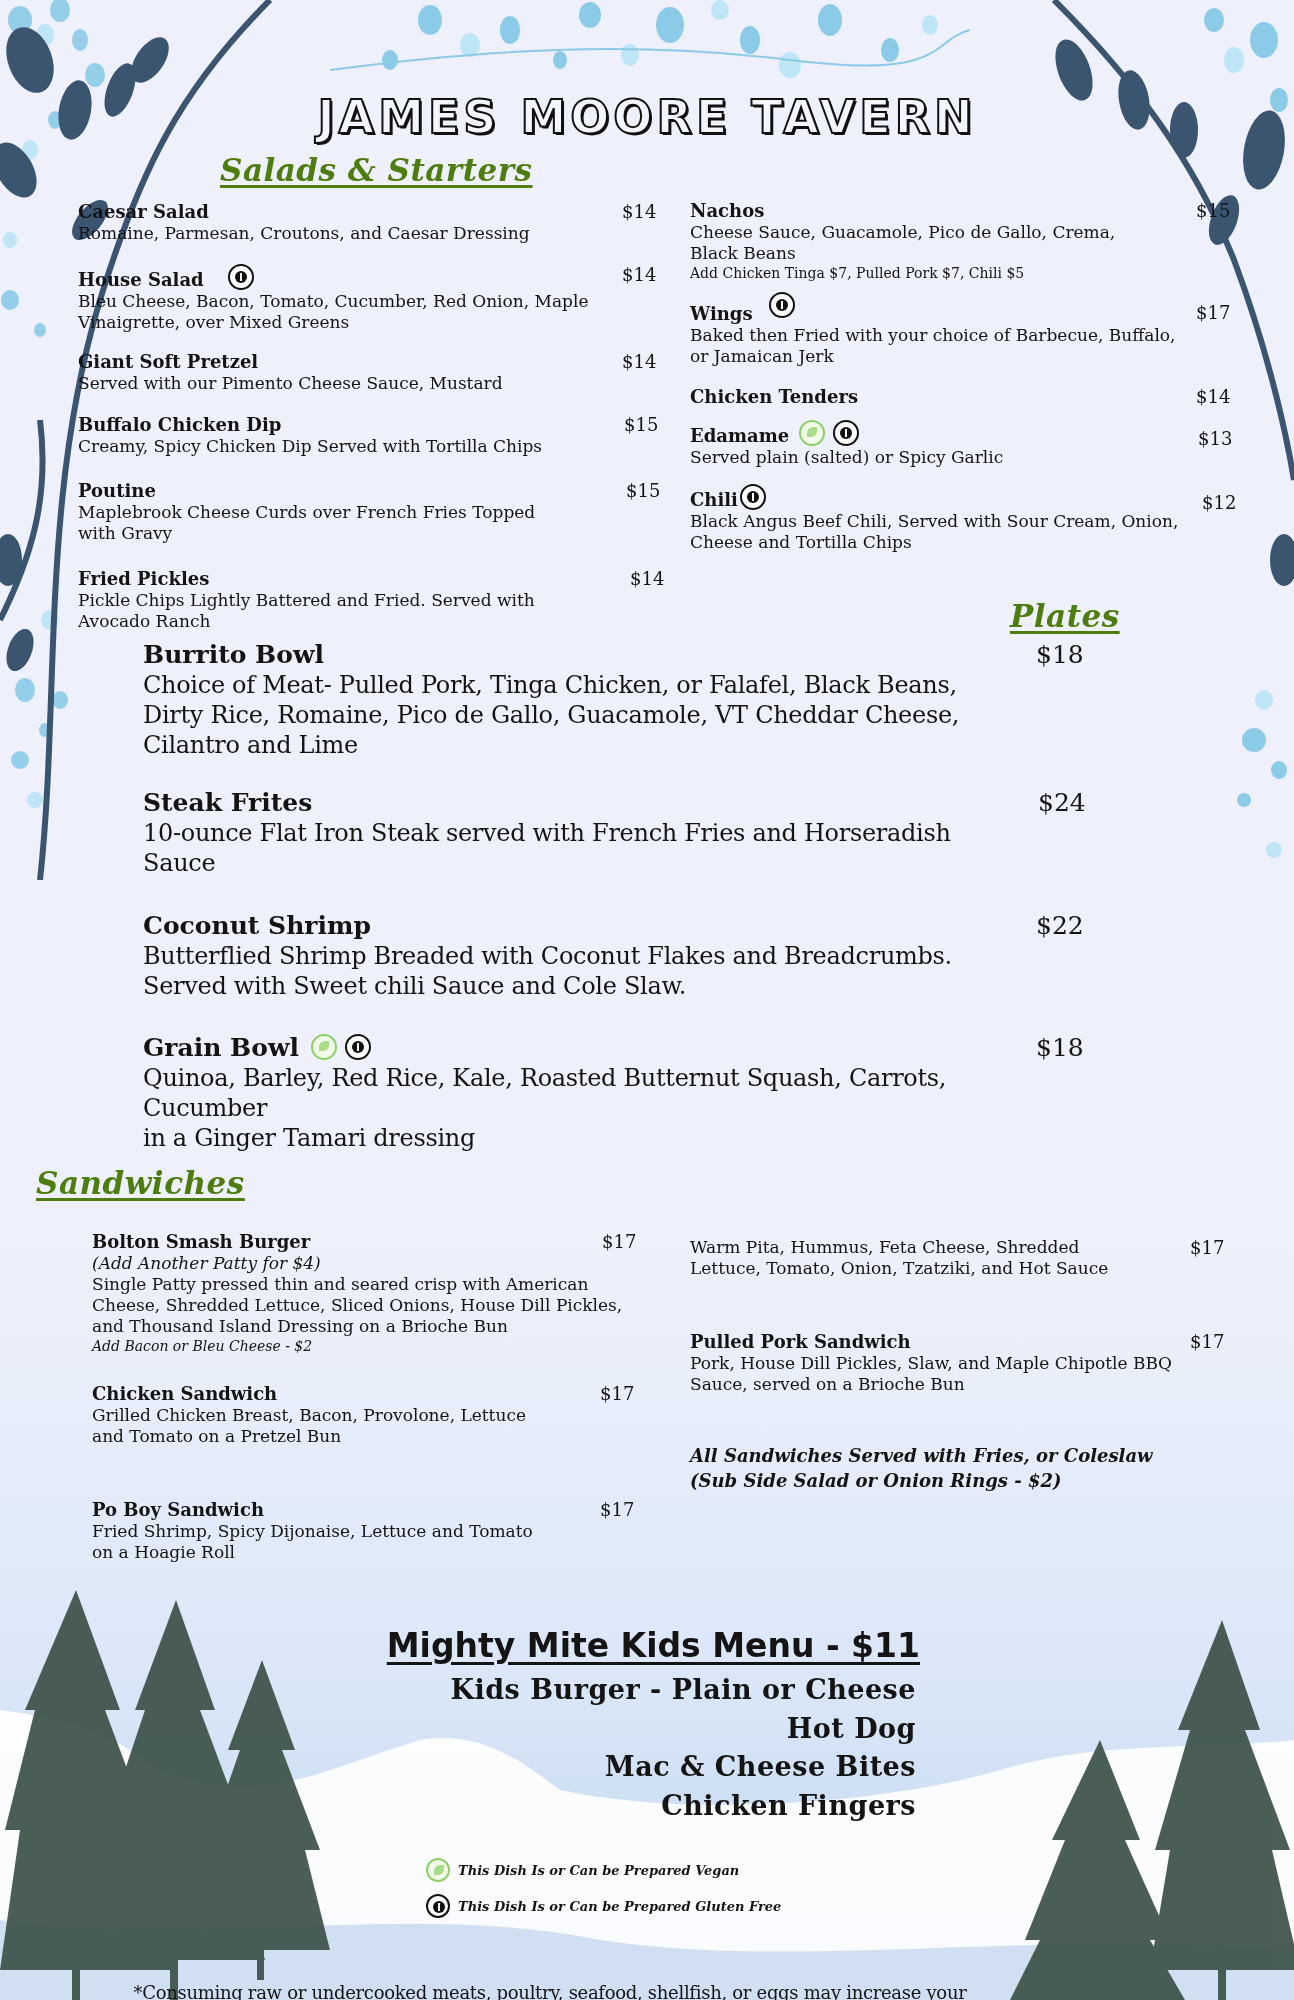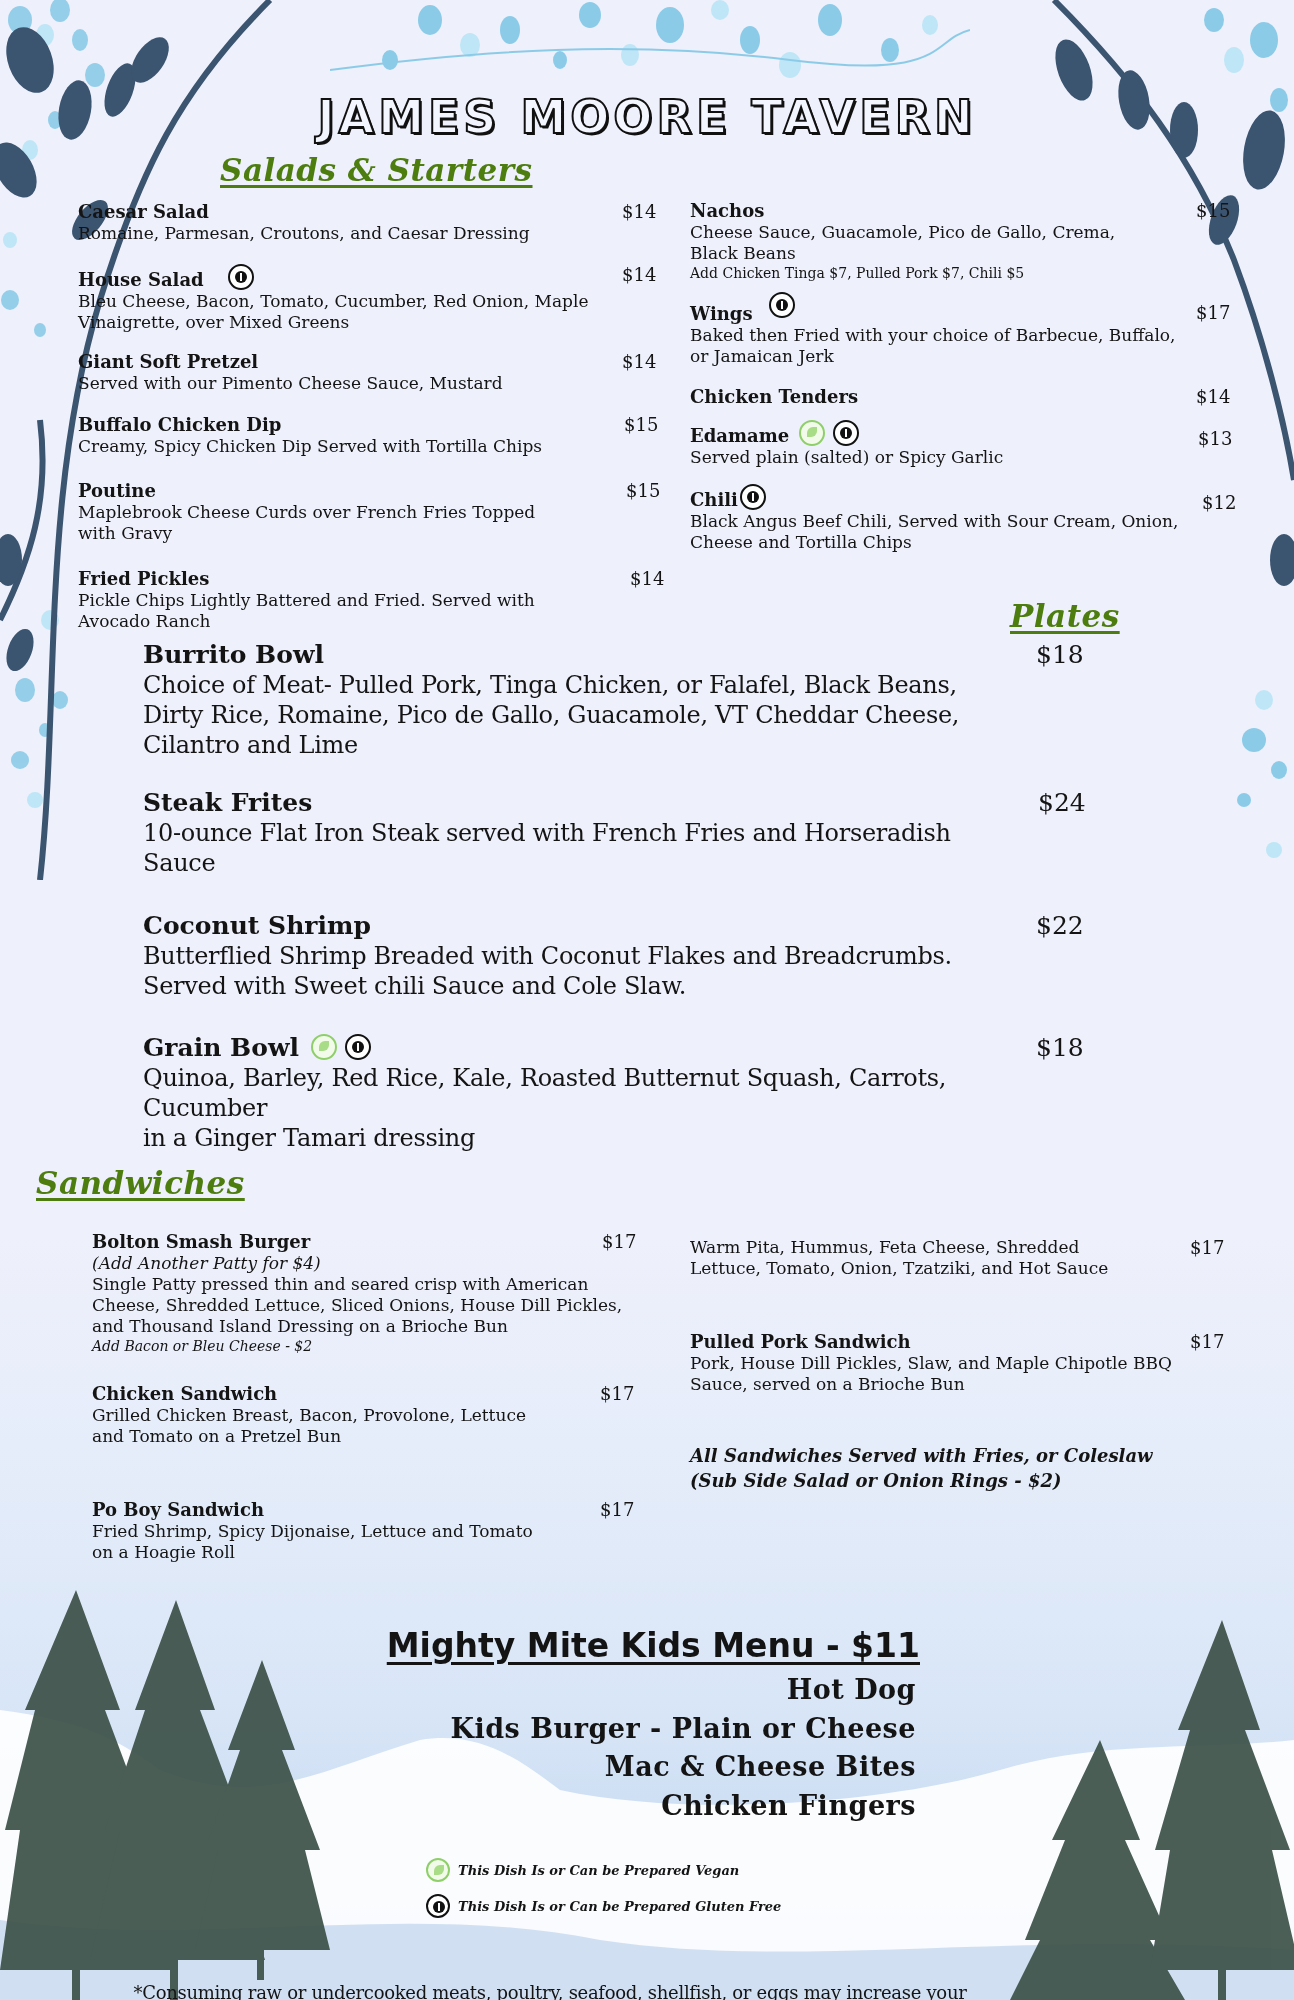--- a/index.html
+++ b/index.html
@@ -336,22 +336,22 @@
 Sauce, served on a Brioche Bun</div>
 </div>
 
 <div class="sandwich-note">
   <div>All Sandwiches Served with Fries, or Coleslaw</div>
   <div>(Sub Side Salad or Onion Rings - $2)</div>
 </div>
 
 <h2 class="kids-title">Mighty Mite Kids Menu - $11</h2>
 <div class="kids-list">
+  <div>Kids Burger - Plain or Cheese</div>
   <div>Hot Dog</div>
-  <div>Kids Burger - Plain or Cheese</div>
   <div>Mac &amp; Cheese Bites</div>
   <div>Chicken Fingers</div>
 </div>
 
 <div class="legend" style="top:1858px">
   <span class="badge vg"></span><span>This Dish Is or Can be Prepared  Vegan</span>
 </div>
 <div class="legend" style="top:1894px">
   <span class="badge gf"></span><span>This Dish Is or Can be Prepared  Gluten Free</span>
 </div>

